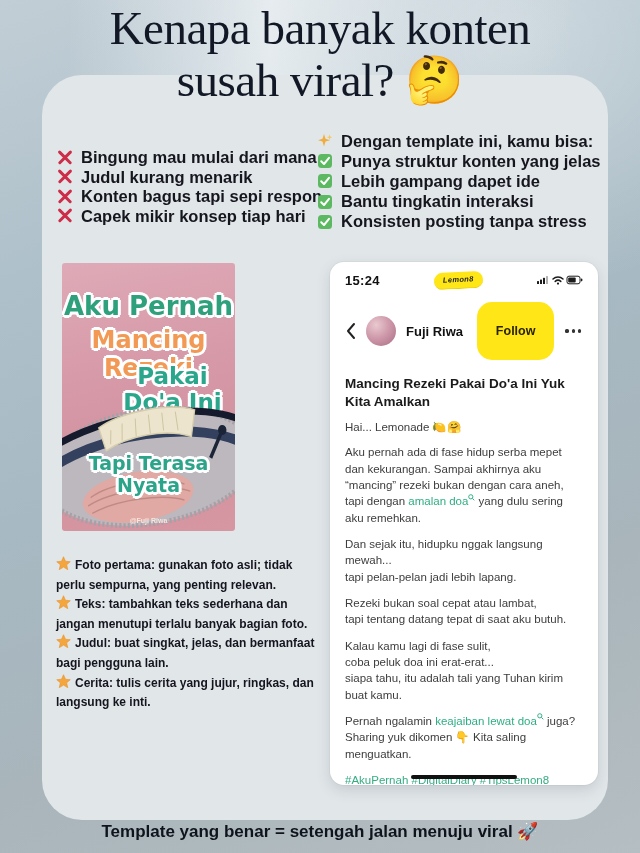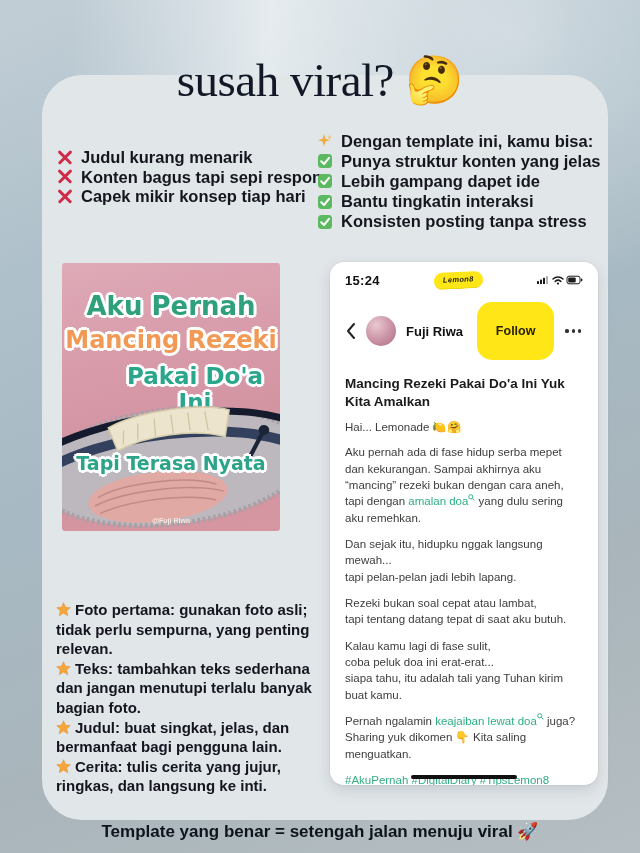--- a/index.html
+++ b/index.html
@@ -31,21 +31,21 @@
   .xmark::before, .xmark::after {
     content:""; position:absolute; left:-1px; top:6.6px; width:18px; height:2.7px; border-radius:2px; background:#cd2d49;
   }
   .xmark::before { transform:rotate(45deg); }
   .xmark::after  { transform:rotate(-45deg); }
   
   .benefits { position:absolute; left:317px; top:133px; display:flex; flex-direction:column; gap:3.6px; z-index:2; }
   .icon16 { width:16px; height:16px; flex:0 0 16px; }
   
   .cover {
-    position:absolute; left:62px; top:263px; width:218px; height:268px; overflow:hidden; z-index:2;
+    position:absolute; left:62px; top:263px; width:173px; height:268px; overflow:hidden; z-index:2;
     border-radius:3px; background:linear-gradient(168deg,#dfaab7 0%,#d79aa9 38%,#d2929f 70%,#d697a2 100%);
   }
   .bubble { font-family:"DejaVu Sans", sans-serif; font-weight:800; text-align:center;
     text-shadow:-2px -2px 0 #fff,2px -2px 0 #fff,-2px 2px 0 #fff,2px 2px 0 #fff,0 -3px 0 #fff,0 3px 0 #fff,-3px 0 0 #fff,3px 0 0 #fff; }
   .cv1 { position:absolute; top:28px;  width:100%; font-size:26px; color:#2ea07c; }
   .cv2 { position:absolute; top:63px;  width:100%; font-size:24px; color:#f29a55; }
   .cv3 { position:absolute; top:100px; width:100%; font-size:23px; color:#2aa68c;padding-left:48px; }
   .wallet { position:absolute; left:0; bottom:0; width:100%; height:152px; }
   .ov1 { position:absolute; top:160px; width:100%; font-size:20px; color:#f2914f; }
   .ov2 { position:absolute; top:189px; width:100%; font-size:19px; color:#2ba489; }
@@ -71,39 +71,43 @@
   .dots i { width:3.2px; height:3.2px; border-radius:50%; background:#333; }
   .ptitle { margin-top:15px; font-size:13.5px; font-weight:bold; color:#1b1b1b; line-height:1.35; }
   .greet { margin-top:9px; font-size:11.5px; color:#3d3d3d; }
   .para { margin-top:10px; font-size:11.5px; line-height:1.42; color:#3d3d3d; white-space:pre-line; }
   .glink { color:#2fae85; cursor:pointer; }
   .suplens { vertical-align:super; }
   .tags { margin-top:10px; font-size:11.5px; line-height:1.45; color:#35ad82; cursor:pointer; }
   .homebar { position:absolute; bottom:6px; left:50%; transform:translateX(-50%); width:106px; height:4.5px; background:#111; border-radius:3px; }
   
   .tips { position:absolute; left:56px; top:556px; width:262px; z-index:2;
-    font-weight:bold; font-size:15px; line-height:19.6px; color:#15151f;margin-top:44px; }
+    font-weight:bold; font-size:12px; line-height:19.6px; color:#15151f; }
   .tip .star { display:inline-block; vertical-align:-2px; margin-right:4px; }
   
   .footer { position:absolute; top:821px; left:0; width:100%; text-align:center; z-index:2;
     font-weight:bold; font-size:17px; color:#0f141c; }
 </style>
 </head>
 <body>
 
 <div class="page">
 
   <div class="title">
-    <br>
+    <span>Kenapa banyak konten</span><br>
     <span>susah viral? 🤔</span>
   </div>
 
   <div class="card"></div>
 
   <div class="pain">
+    <div class="row">
+      <span class="xmark"></span>
+      <span>Bingung mau mulai dari mana</span>
+    </div>
     <div class="row">
       <span class="xmark"></span>
       <span>Judul kurang menarik</span>
     </div>
     <div class="row">
       <span class="xmark"></span>
       <span>Konten bagus tapi sepi respon</span>
     </div>
     <div class="row">
       <span class="xmark"></span>

